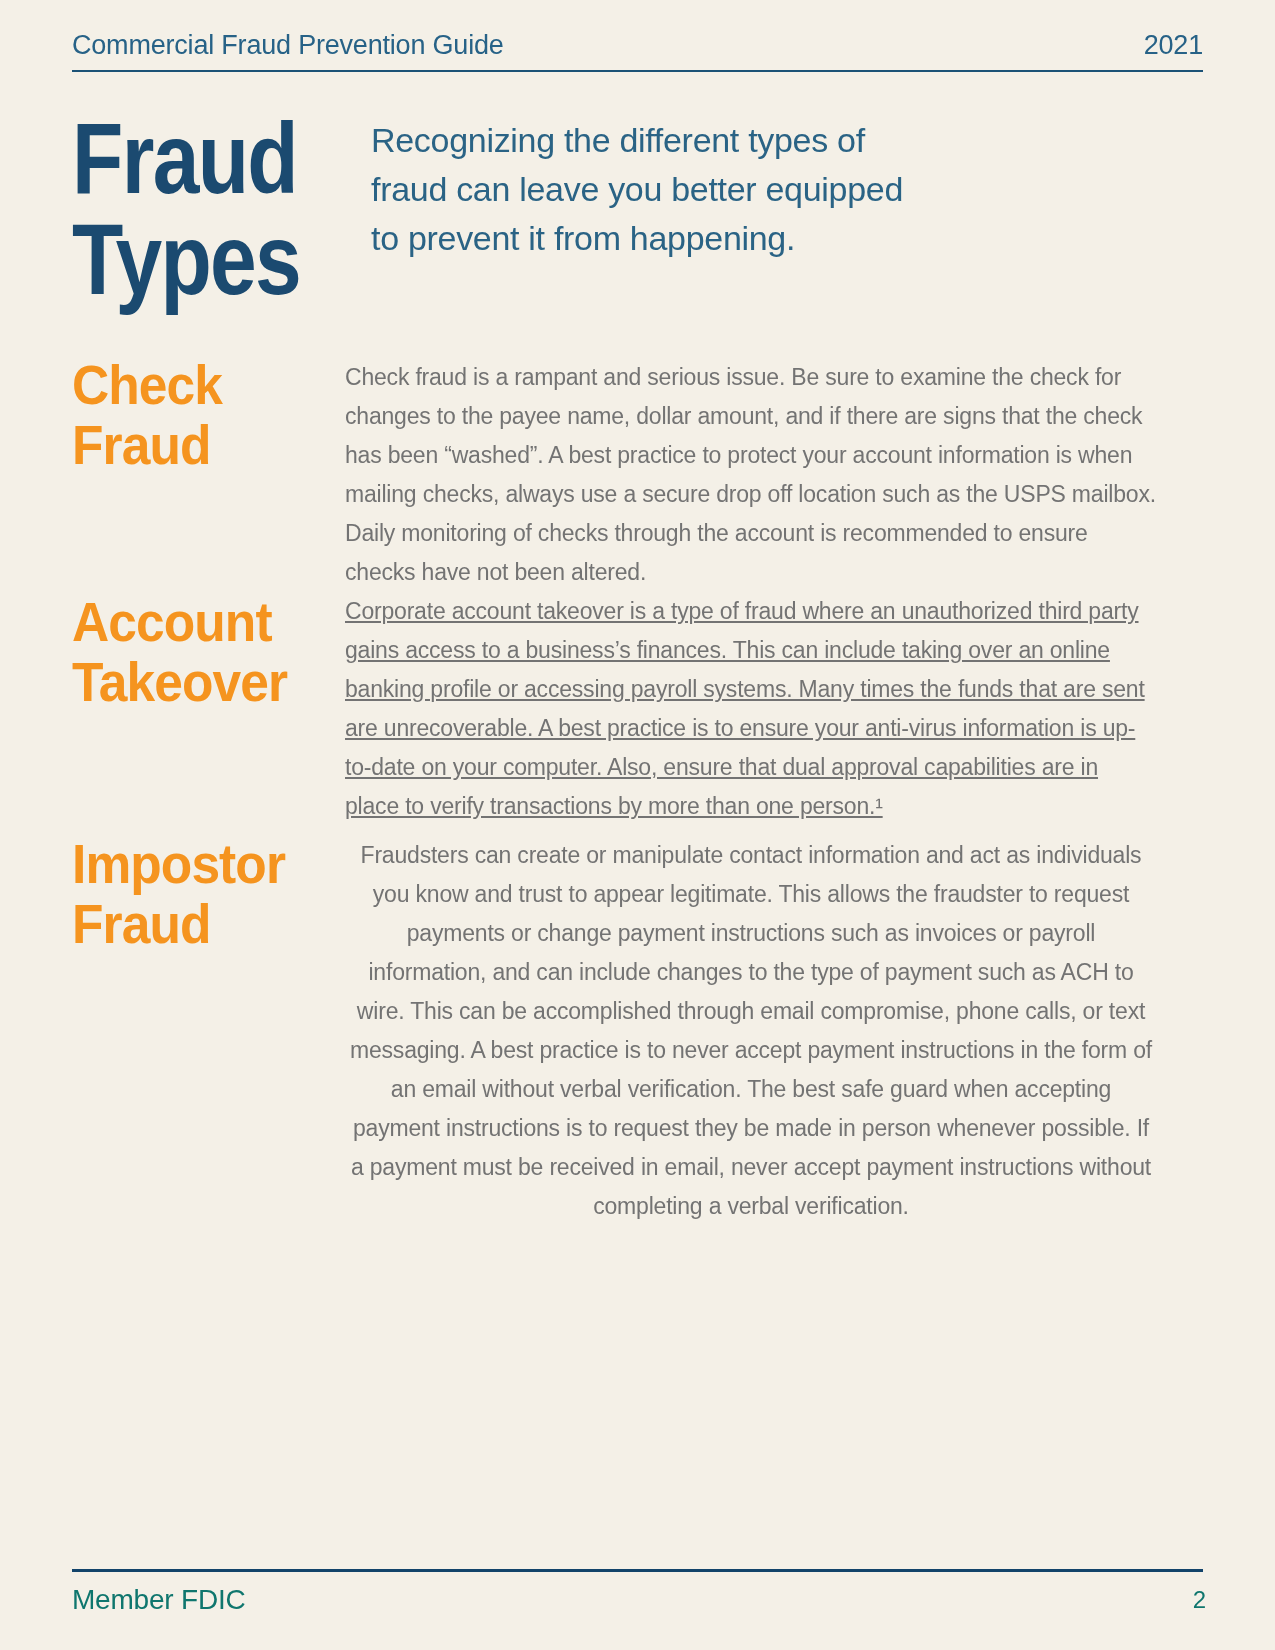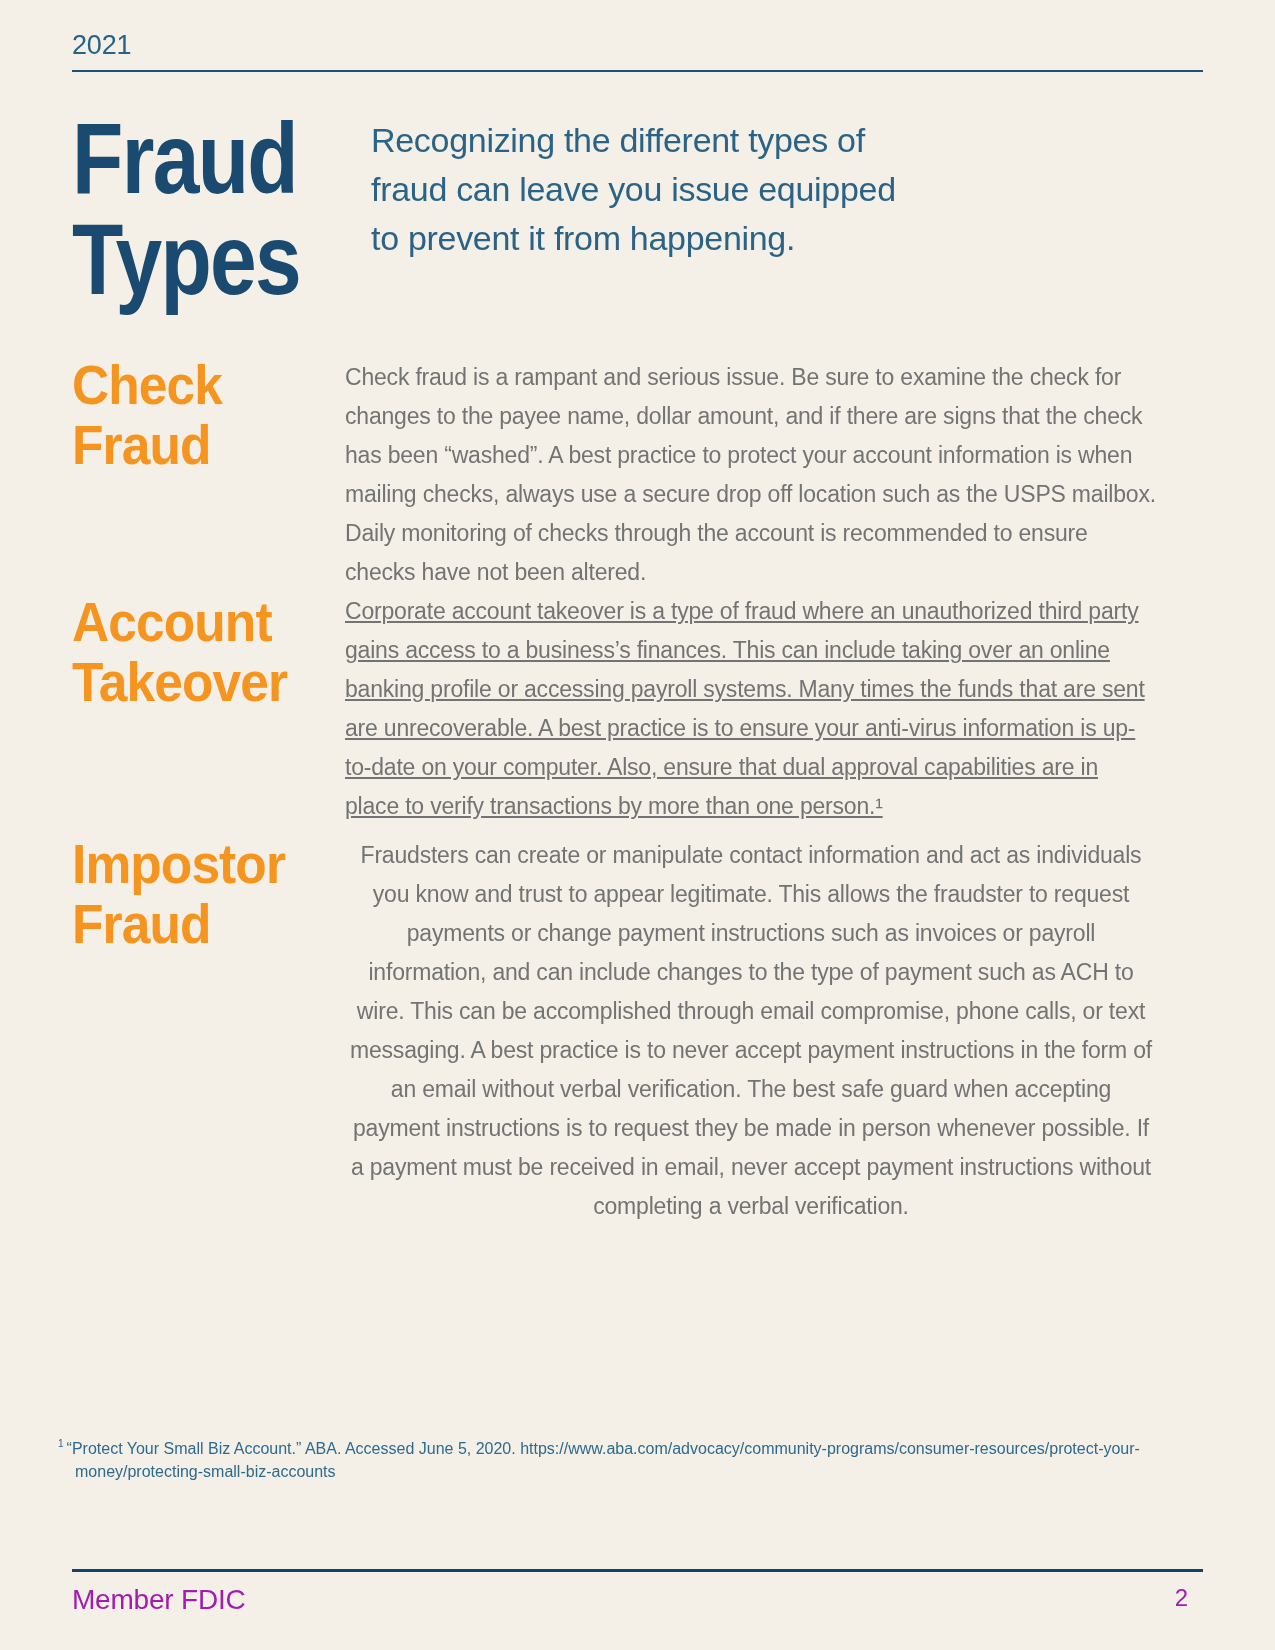--- a/index.html
+++ b/index.html
@@ -117,65 +117,65 @@
     position: absolute;
     left: 72px;
     right: 72px;
     top: 1569px;
     height: 3px;
     background: #12436a;
   }
   .footer {
     position: absolute;
     left: 72px;
-    right: 87px;
+    right: 69px;
     top: 1584px;
     display: flex;
     justify-content: space-between;
-    align-items: flex-start;
-    color: #a21caf;
+    align-items: center;
+    color: #0f766e;
   }
   .footer-left  { font-size: 28px; letter-spacing: -0.2px; }
   .footer-page  { font-size: 24px; }
 </style>
 </head>
 <body>
 
 <div class="page">
 
   <div class="header">
+    <span>Commercial Fraud Prevention Guide</span>
     <span>2021</span>
   </div>
   <div class="header-rule"></div>
 
   <div class="hero-title">
     <div>Fraud</div>
     <div>Types</div>
   </div>
-  <p class="hero-intro">Recognizing the different types of fraud can leave you issue equipped to prevent it from happening.</p>
+  <p class="hero-intro">Recognizing the different types of fraud can leave you better equipped to prevent it from happening.</p>
 
   <div class="section-heading s1-h">
     <div>Check</div>
     <div>Fraud</div>
   </div>
   <p class="section-body s1-b">Check fraud is a rampant and serious issue. Be sure to examine the check for changes to the payee name, dollar amount, and if there are signs that the check has been “washed”. A best practice to protect your account information is when mailing checks, always use a secure drop off location such as the USPS mailbox. Daily monitoring of checks through the account is recommended to ensure checks have not been altered.</p>
 
   <div class="section-heading s2-h">
     <div>Account</div>
     <div>Takeover</div>
   </div>
   <p class="section-body s2-b">Corporate account takeover is a type of fraud where an unauthorized third party gains access to a business’s finances. This can include taking over an online banking profile or accessing payroll systems. Many times the funds that are sent are unrecoverable. A best practice is to ensure your anti-virus information is up-to-date on your computer. Also, ensure that dual approval capabilities are in place to verify transactions by more than one person.¹</p>
 
   <div class="section-heading s3-h">
     <div>Impostor</div>
     <div>Fraud</div>
   </div>
   <p class="section-body s3-b">Fraudsters can create or manipulate contact information and act as individuals you know and trust to appear legitimate. This allows the fraudster to request payments or change payment instructions such as invoices or payroll information, and can include changes to the type of payment such as ACH to wire. This can be accomplished through email compromise, phone calls, or text messaging. A best practice is to never accept payment instructions in the form of an email without verbal verification. The best safe guard when accepting payment instructions is to request they be made in person whenever possible. If a payment must be received in email, never accept payment instructions without completing a verbal verification.</p>
 
-  <p class="footnote"><sup>1</sup><span>“Protect Your Small Biz Account.” ABA. Accessed June 5, 2020. https://www.aba.com/advocacy/community-programs/consumer-resources/protect-your-money/protecting-small-biz-accounts</span></p>
 
   <div class="footer-rule"></div>
   <div class="footer">
     <span class="footer-left">Member FDIC</span>
     <span class="footer-page">2</span>
   </div>
 
 </div>
 
 </body></html>

